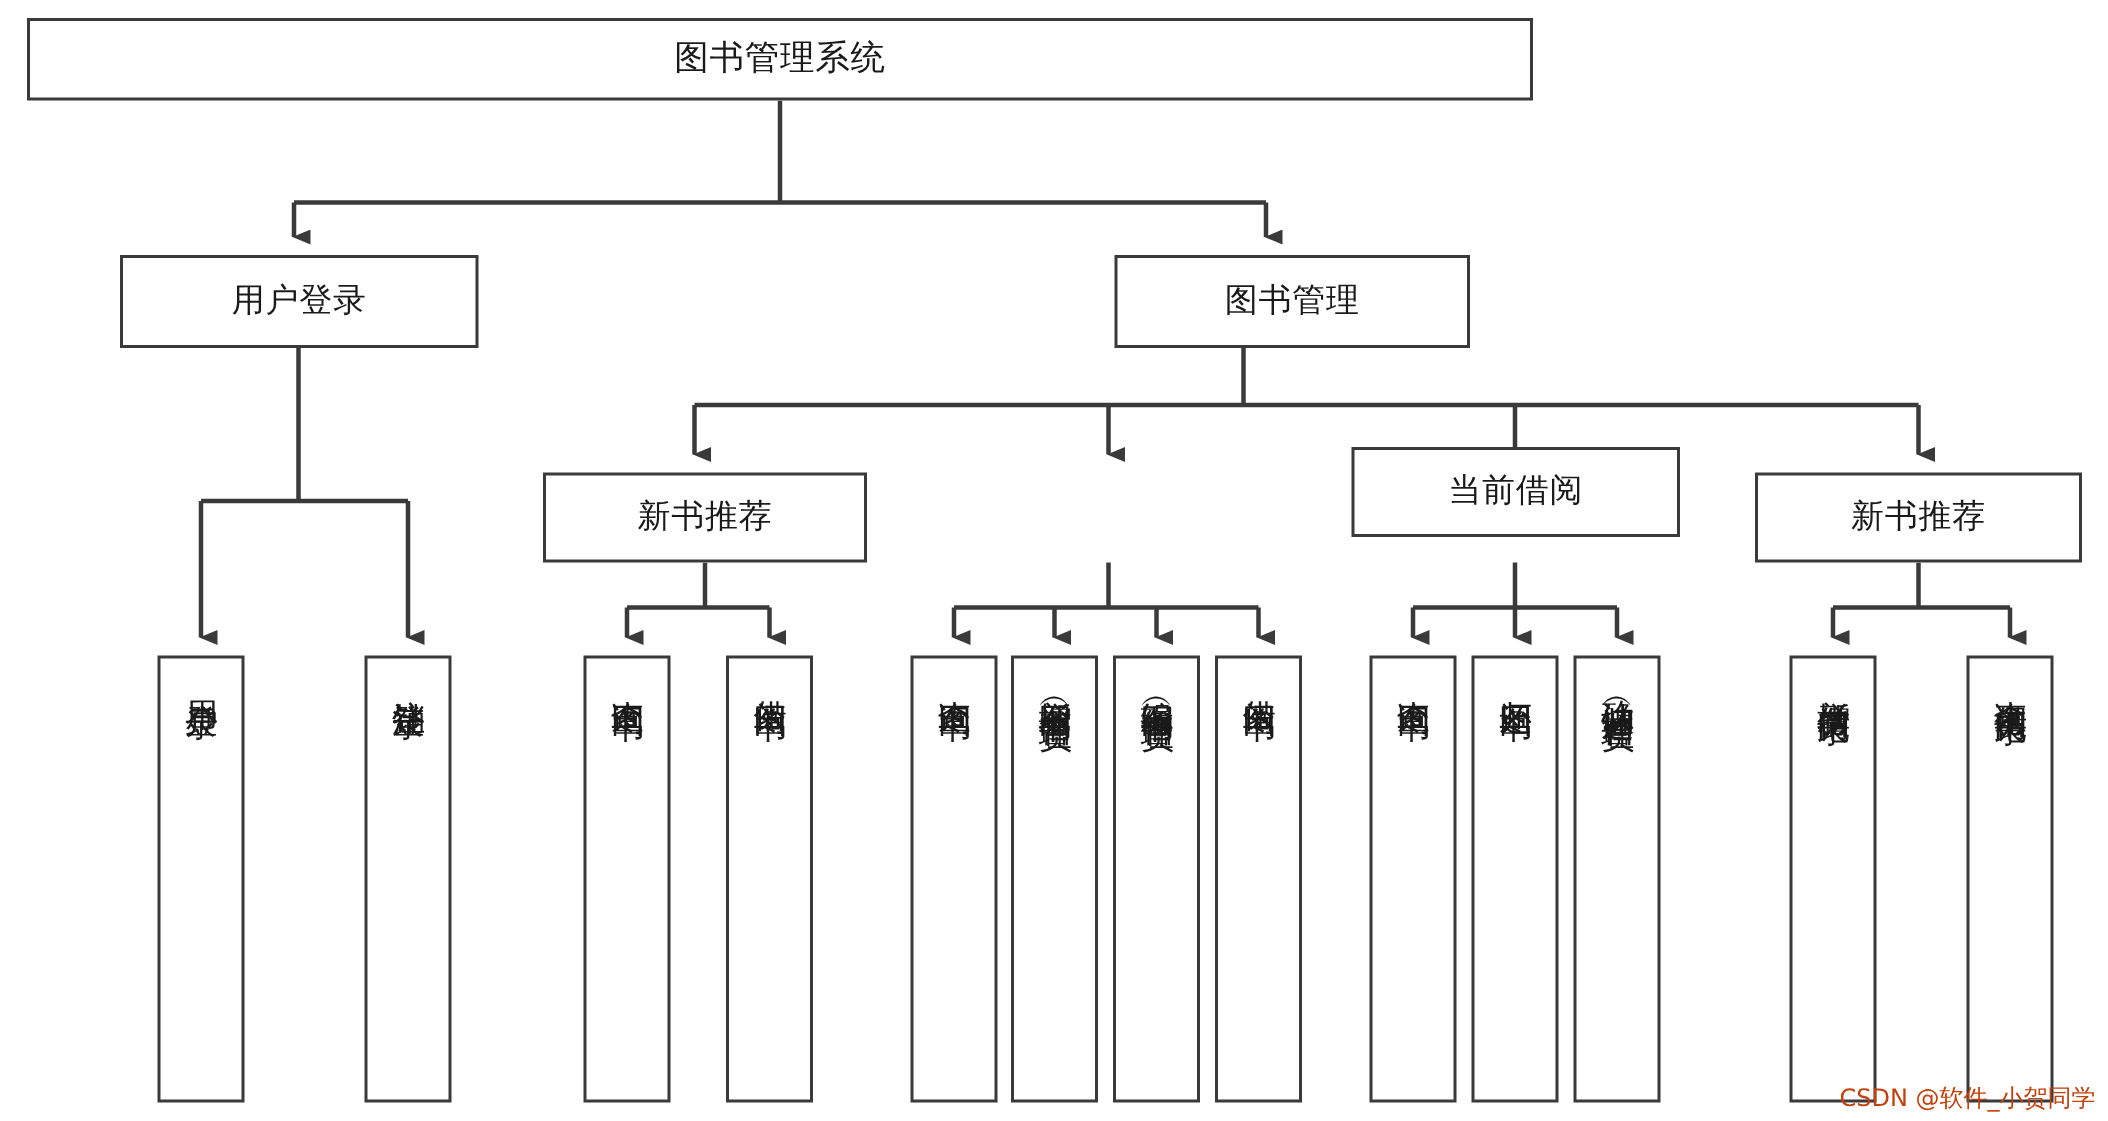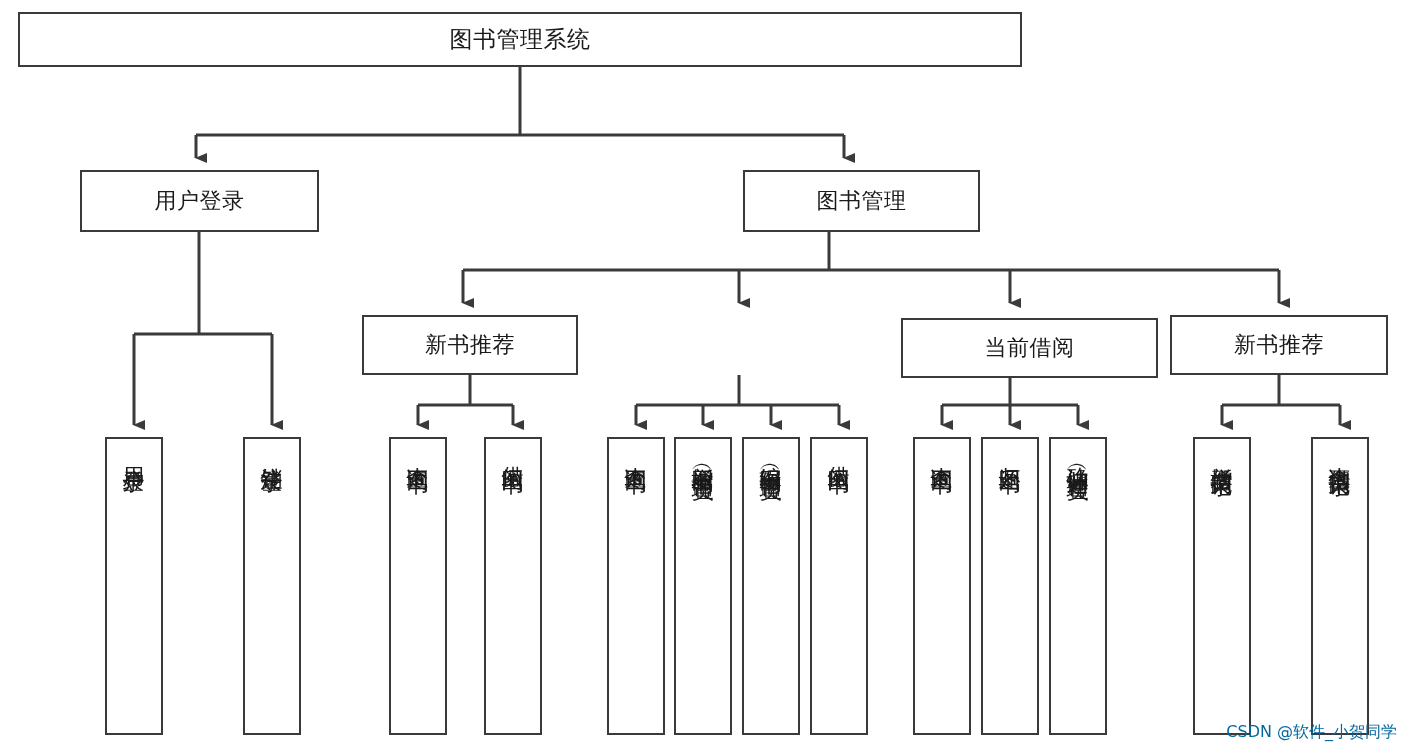--- a/index.html
+++ b/index.html
@@ -62,21 +62,21 @@
     font-size: 22px;
     line-height: 1.05;
     letter-spacing: 2px;
     white-space: nowrap;
   }
   #watermark {
     position: absolute;
     right: 8px;
     bottom: 4px;
     font-size: 16px;
-    color: #0369a1;
+    color: #c2410c;
     white-space: nowrap;
     user-select: none;
   }
 </style>
 </head>
 <body>
 
 <div id="diagram-root">
 
   <svg id="diagram-svg" viewBox="0 0 1405 747" xmlns="http://www.w3.org/2000/svg">
@@ -136,21 +136,21 @@
   <div class="node horiz" style="left:80px; top:170px; width:239px; height:62px;">
     <span class="node-label">用户登录</span>
   </div>
   <div class="node horiz" style="left:711px; top:170px; width:237px; height:62px;margin-left:32px;">
     <span class="node-label">图书管理</span>
   </div>
 
   <div class="node horiz" style="left:362px; top:315px; width:216px; height:60px;">
     <span class="node-label">新书推荐</span>
   </div>
-  <div class="node horiz" style="left:901px; top:318px; width:257px; height:60px;">
+  <div class="node horiz" style="left:901px; top:298px; width:219px; height:60px;">
     <span class="node-label">当前借阅</span>
   </div>
   <div class="node horiz" style="left:1170px; top:315px; width:218px; height:60px;">
     <span class="node-label">新书推荐</span>
   </div>
 
   <div class="node vert" style="left:105px; top:437px; width:58px; height:298px;">
     <span class="node-label">用户登录</span>
   </div>
   <div class="node vert" style="left:243px; top:437px; width:58px; height:298px;">

